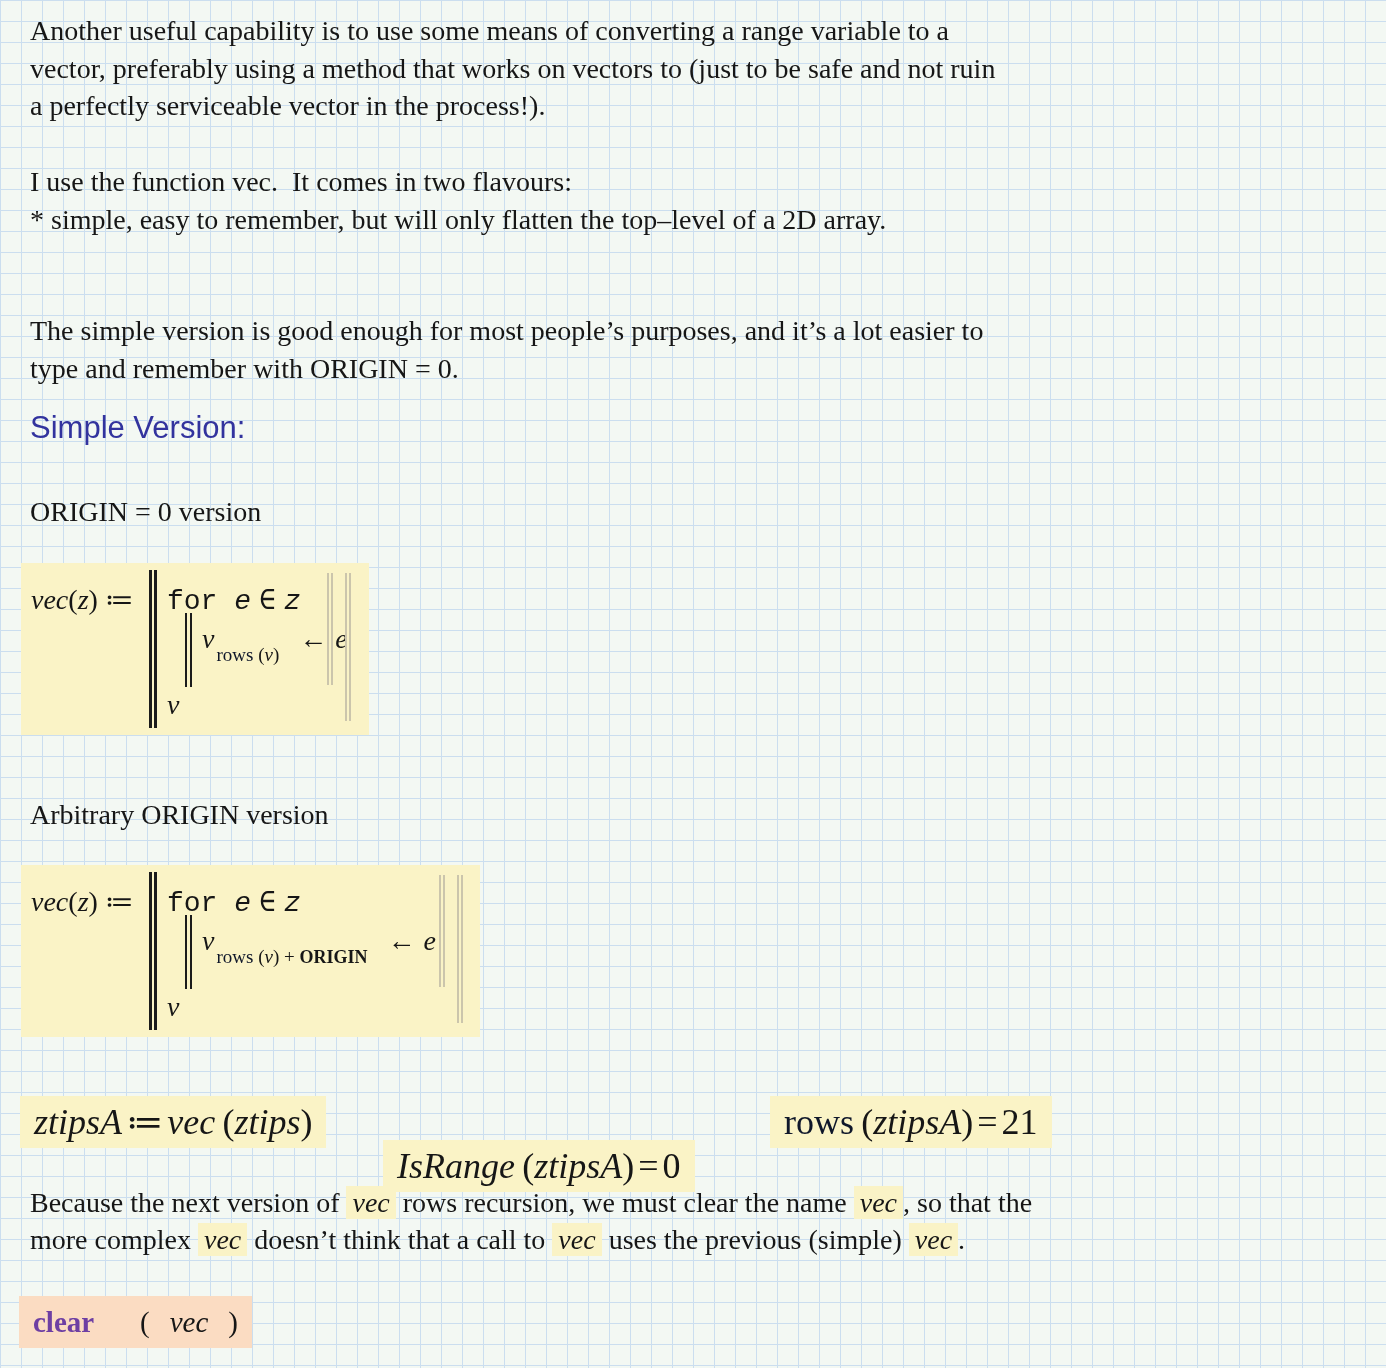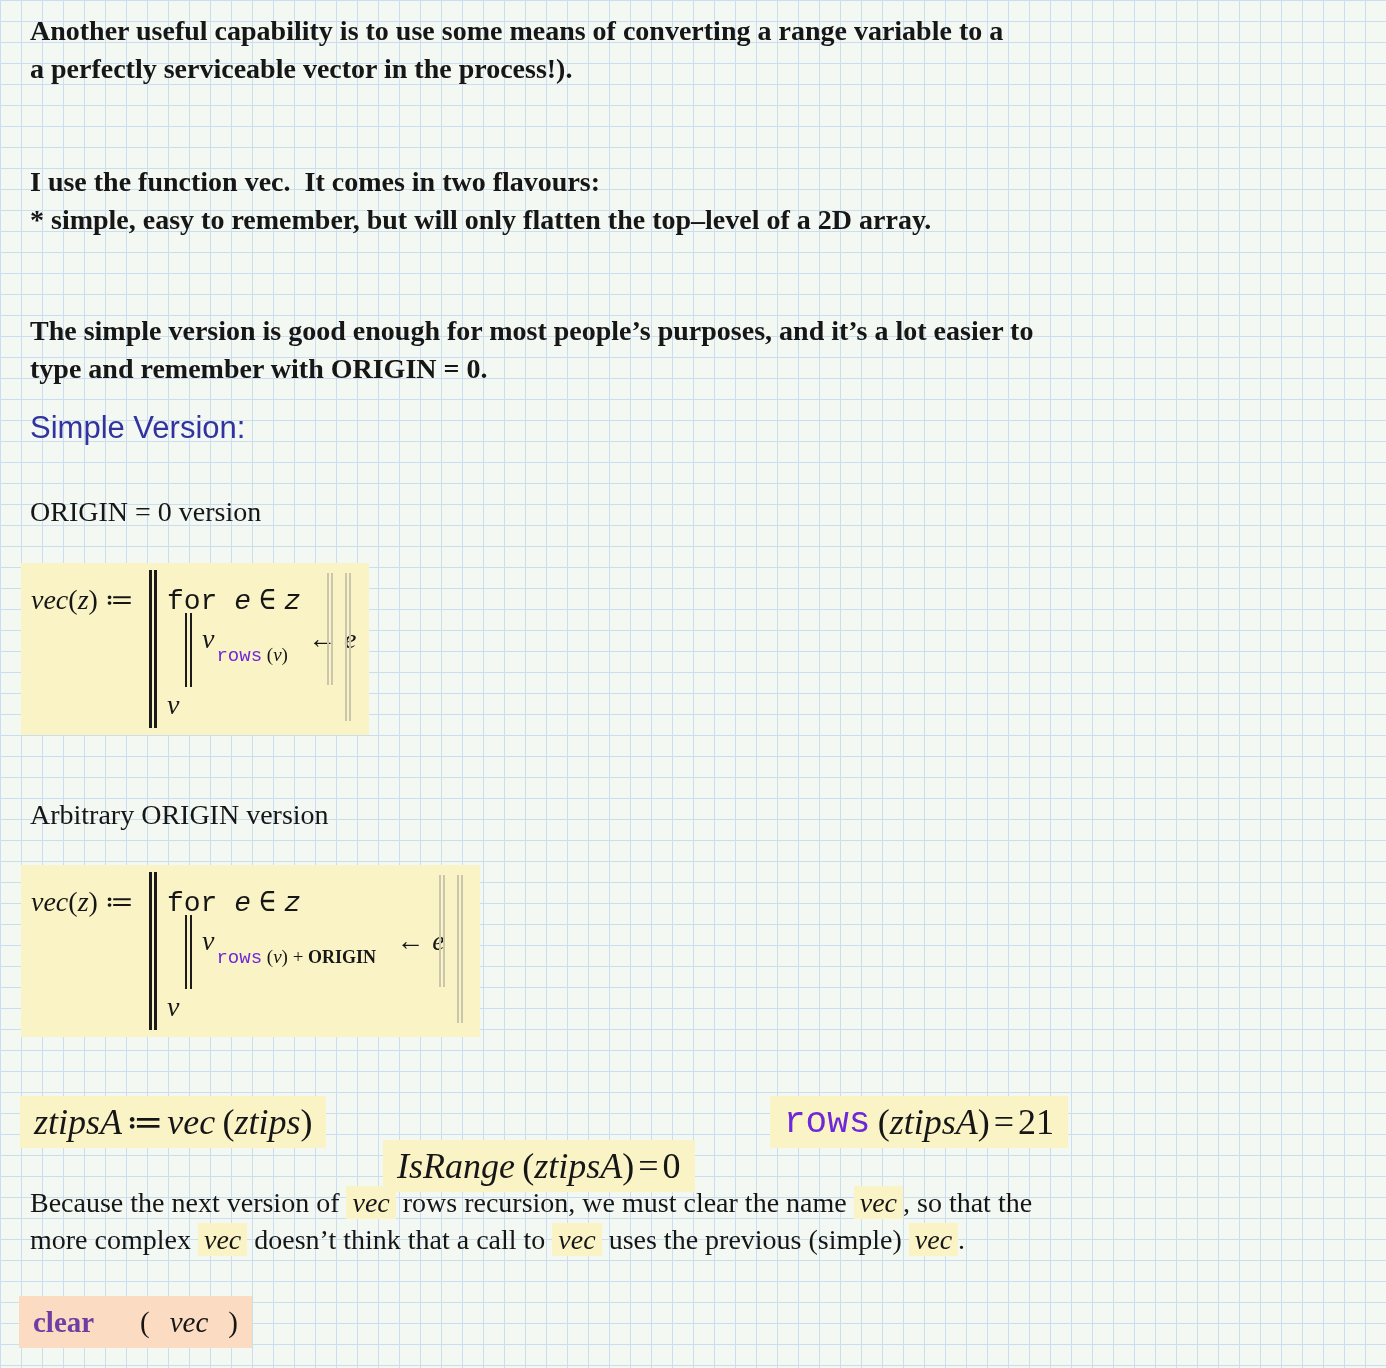--- a/index.html
+++ b/index.html
@@ -8,42 +8,42 @@
     width:1386px; height:1368px;
     background-color:#f3f8f3;
     background-image:
       linear-gradient(to right, #cbdeef 1px, transparent 1px),
       linear-gradient(to bottom, #cbdeef 1px, transparent 1px);
     background-size:21px 21px;
     font-family:"Liberation Serif","DejaVu Serif",serif;
     color:#161616;
     overflow:hidden;
   }
-  .txt { position:absolute; font-size:28px; line-height:37.5px;font-weight:bold; }
+  .txt { position:absolute; font-size:28px; line-height:37.5px; }
   .txt .line { white-space:pre-wrap; }
   .heading {
     position:absolute;
     font-family:"Liberation Sans","DejaVu Sans",sans-serif;
     font-size:31px; color:#32339e;
   }
   .mlabel { position:absolute; font-size:28px; white-space:pre-wrap; }
 
   
   .prog { position:absolute; background:#faf3c6; }
   .prog .lhs { position:absolute; left:10px; top:20px; font-size:28px; white-space:nowrap; }
   .assign { margin-left:7px; }
   .pbar  { position:absolute; width:0; border-left:8px double #1b1b1b; }
   .outer-bar { left:128px; top:7px; height:158px; }
   .inner-bar { left:164px; top:50px; height:74px; border-left:7px double #1b1b1b; }
   .line1 { position:absolute; left:146px; top:20px; font-size:28px; white-space:nowrap;font-family:Liberation Mono, monospace; }
   .line1 .op { margin:0 8px; }
   .bodyline { position:absolute; left:181px; top:60px; font-size:28px; white-space:nowrap; }
   .sub { font-size:19px; position:relative; top:13px; margin:0 8px 0 2px; white-space:nowrap; }
   .sub .origin { font-weight:bold; font-size:18px; font-style:normal;margin-top:16px; }
-  .fn-green { color:#6d28d9; font-style:normal;font-family:Liberation Mono, monospace; }
+  .fn-green { color:#0f172a; font-style:normal; }
   .arrow { margin:0 8px 0 12px; }
   .retline { position:absolute; left:146px; top:126px; font-size:28px; }
   .ghost { position:absolute; width:0; border-left:6px double #cbc5ac; }
 
   
   .result {
     position:absolute; top:1096px; height:52px;
     background:#faf3c6; display:flex; align-items:center;
     padding:0 14px; font-size:36px; white-space:pre;
   }
@@ -61,20 +61,21 @@
   .kw-purple { color:#6e3fa3; font-weight:bold; }
   i { font-style:italic; }
 </style>
 </head>
 <body>
 
 <div class="page">
 
   <div class="txt" style="left:30px; top:12px;">
     <div class="line">Another useful capability is to use some means of converting a range variable to a</div>
+    <div class="line">vector, preferably using a method that works on vectors to (just to be safe and not ruin</div>
     <div class="line">a perfectly serviceable vector in the process!).</div>
   </div>
 
   <div class="txt" style="left:30px; top:163px;">
     <div class="line">I use the function vec.  It comes in two flavours:</div>
     <div class="line">* simple, easy to remember, but will only flatten the top–level of a 2D array.</div>
   </div>
 
   <div class="txt" style="left:30px; top:312px;">
     <div class="line">The simple version is good enough for most people’s purposes, and it’s a lot easier to</div>

